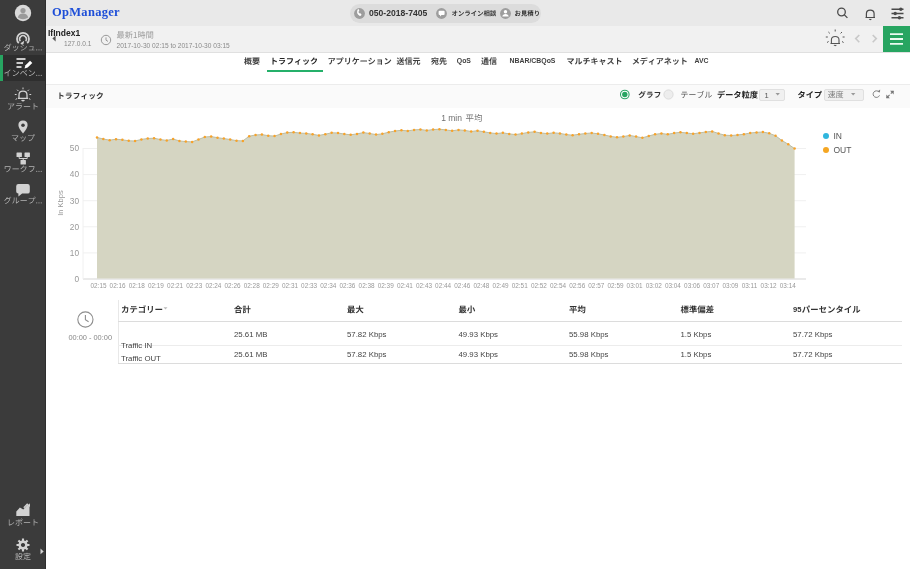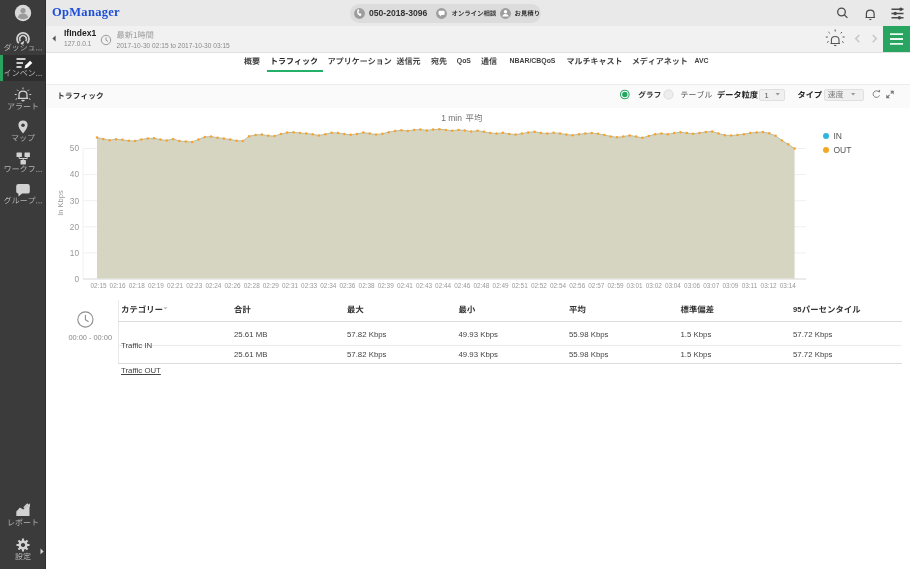--- a/index.html
+++ b/index.html
@@ -1,22 +1,22 @@
 <!DOCTYPE html>
 <html><head><meta charset="utf-8"><style>html,body{margin:0;padding:0;width:910px;height:569px;overflow:hidden;background:#fff;}body{position:relative;font-family:Liberation Sans,sans-serif;-webkit-font-smoothing:antialiased;}div{line-height:1.1;white-space:nowrap;}</style></head><body>
 <div style="position:absolute;left:0;top:0;width:46px;height:569px;background:#3b3b3b;"></div>
 <div style="position:absolute;left:46px;top:0;width:864px;height:26px;background:#e9e9e9;"></div>
 <div style="position:absolute;left:46px;top:26px;width:864px;height:27px;background:#f1f1f1;border-bottom:1px solid #e0e0e0;box-sizing:border-box;"></div>
 <div style="position:absolute;left:0;top:55px;width:46px;height:26px;background:#2e2e2e;border-left:3px solid #27a561;box-sizing:border-box;"></div>
 <div style="position:absolute;left:46px;top:84px;width:864px;height:24px;background:#fafafa;border-top:1px solid #ececec;box-sizing:border-box;"></div>
 <div style="position:absolute;left:44.8px;top:0;width:1.2px;height:569px;background:#2e2e2e;"></div>
 <div style="position:absolute;left:52px;top:5px;font:bold 12.5px Liberation Serif,serif;color:#1d4ed8;letter-spacing:.3px;">OpManager</div>
 <div style="position:absolute;left:350px;top:4px;width:191px;height:19px;background:#dcdcdc;border-radius:10px;"></div>
-<div style="position:absolute;left:369px;top:8px;font:bold 8.6px Liberation Sans,sans-serif;color:#333;">050-2018-3096</div>
-<div style="position:absolute;left:64px;top:28px;font:bold 8.5px Liberation Sans,sans-serif;color:#222;">IfIndex1</div>
+<div style="position:absolute;left:369px;top:8px;font:bold 8.6px Liberation Sans,sans-serif;color:#333;">050-2018-7405</div>
+<div style="position:absolute;left:48px;top:28px;font:bold 8.5px Liberation Sans,sans-serif;color:#222;">IfIndex1</div>
 <div style="position:absolute;left:64px;top:39.5px;font:6.6px Liberation Sans,sans-serif;color:#888;">127.0.0.1</div>
 <div style="position:absolute;left:116.5px;top:42px;font:6.6px Liberation Sans,sans-serif;color:#8a8a8a;">2017-10-30 02:15 to 2017-10-30 03:15</div>
 <div style="position:absolute;left:883px;top:26px;width:27px;height:26px;background:#27a561;"></div>
 <div style="position:absolute;left:456.8px;top:57.4px;font:bold 6.9px Liberation Sans,sans-serif;color:#3f3f3f;">QoS</div>
 <div style="position:absolute;left:509.5px;top:57.4px;font:bold 6.9px Liberation Sans,sans-serif;color:#3f3f3f;">NBAR/CBQoS</div>
 <div style="position:absolute;left:694.5px;top:57.4px;font:bold 6.9px Liberation Sans,sans-serif;color:#3f3f3f;">AVC</div>
 <div style="position:absolute;left:266.9px;top:69.5px;width:56px;height:2px;background:#25b06a;"></div>
 <div style="position:absolute;left:759px;top:89px;width:26px;height:12px;background:#f0f0f0;border:1px solid #e0e0e0;border-radius:2px;box-sizing:border-box;"></div>
 <div style="position:absolute;left:764.5px;top:90.5px;font:7.5px Liberation Sans,sans-serif;color:#555;">1</div>
 <div style="position:absolute;left:824px;top:89px;width:40px;height:12px;background:#f0f0f0;border:1px solid #e0e0e0;border-radius:2px;box-sizing:border-box;"></div>
@@ -26,21 +26,21 @@
 <div style="position:absolute;left:118px;top:345px;width:784px;height:1px;background:#ececec;"></div>
 <div style="position:absolute;left:118px;top:362.5px;width:784px;height:1px;background:#dcdcdc;"></div>
 <div style="position:absolute;left:793.0px;top:304.6px;font:bold 7.6px Liberation Sans,sans-serif;color:#333;">95</div>
 <div style="position:absolute;left:121.0px;top:341px;font:7.8px Liberation Sans,sans-serif;color:#444;">Traffic IN</div>
 <div style="position:absolute;left:234.0px;top:329.6px;font:7.8px Liberation Sans,sans-serif;color:#444;">25.61 MB</div>
 <div style="position:absolute;left:347.0px;top:329.6px;font:7.8px Liberation Sans,sans-serif;color:#444;">57.82 Kbps</div>
 <div style="position:absolute;left:458.5px;top:329.6px;font:7.8px Liberation Sans,sans-serif;color:#444;">49.93 Kbps</div>
 <div style="position:absolute;left:569.0px;top:329.6px;font:7.8px Liberation Sans,sans-serif;color:#444;">55.98 Kbps</div>
 <div style="position:absolute;left:680.5px;top:329.6px;font:7.8px Liberation Sans,sans-serif;color:#444;">1.5 Kbps</div>
 <div style="position:absolute;left:793.0px;top:329.6px;font:7.8px Liberation Sans,sans-serif;color:#444;">57.72 Kbps</div>
-<div style="position:absolute;left:121.0px;top:366px;font:7.8px Liberation Sans,sans-serif;color:#444;text-decoration:underline;">Traffic OUT</div>
+<div style="position:absolute;left:121.0px;top:354px;font:7.8px Liberation Sans,sans-serif;color:#444;">Traffic OUT</div>
 <div style="position:absolute;left:234.0px;top:349.6px;font:7.8px Liberation Sans,sans-serif;color:#444;">25.61 MB</div>
 <div style="position:absolute;left:347.0px;top:349.6px;font:7.8px Liberation Sans,sans-serif;color:#444;">57.82 Kbps</div>
 <div style="position:absolute;left:458.5px;top:349.6px;font:7.8px Liberation Sans,sans-serif;color:#444;">49.93 Kbps</div>
 <div style="position:absolute;left:569.0px;top:349.6px;font:7.8px Liberation Sans,sans-serif;color:#444;">55.98 Kbps</div>
 <div style="position:absolute;left:680.5px;top:349.6px;font:7.8px Liberation Sans,sans-serif;color:#444;">1.5 Kbps</div>
 <div style="position:absolute;left:793.0px;top:349.6px;font:7.8px Liberation Sans,sans-serif;color:#444;">57.72 Kbps</div>
 <svg width="910" height="569" viewBox="0 0 910 569" style="position:absolute;left:0;top:0;">
 <g transform="translate(451.50,15.70) scale(0.006400,-0.006400)">
       <path d="M684 801Q681 778 679 751Q678 724 678 700Q679 658 680 609Q681 560 682 505Q684 450 685 392Q686 335 687 277Q688 220 689 164Q690 109 691 58Q692 10 664 -17Q636 -43 579 -43Q534 -43 491 -42Q448 -40 405 -37L394 93Q428 87 465 84Q502 81 527 81Q546 81 554 91Q562 101 562 123Q562 157 562 202Q562 246 561 297Q561 347 560 401Q559 454 558 507Q557 560 555 609Q554 658 552 700Q550 733 547 757Q545 782 542 801ZM113 635Q135 632 167 630Q198 628 224 628Q239 628 275 628Q311 628 361 628Q410 628 466 628Q522 628 577 628Q632 628 680 628Q728 628 761 628Q794 628 804 628Q828 628 859 630Q890 633 908 636V503Q884 504 858 505Q831 506 811 506Q802 506 769 506Q736 506 687 506Q639 506 582 506Q525 506 468 506Q410 506 360 506Q309 506 274 506Q239 506 227 506Q200 506 170 505Q140 504 113 502ZM60 159Q138 196 209 242Q280 288 339 338Q398 388 444 437Q489 487 516 531L581 530L582 424Q552 378 505 328Q458 278 401 228Q344 178 280 134Q216 89 152 55Z M1241 760Q1267 742 1302 716Q1337 690 1374 659Q1412 629 1445 600Q1478 571 1499 548L1397 444Q1378 465 1347 494Q1316 523 1280 554Q1244 585 1209 613Q1174 641 1147 660ZM1116 94Q1194 105 1263 125Q1332 145 1391 171Q1450 197 1499 225Q1584 276 1655 341Q1726 406 1779 476Q1832 547 1863 614L1941 473Q1903 406 1847 339Q1792 272 1722 212Q1652 151 1571 103Q1520 72 1461 45Q1402 17 1336 -4Q1271 -26 1200 -38Z M2223 767Q2244 764 2273 763Q2302 762 2327 762Q2346 762 2385 762Q2425 762 2473 762Q2522 762 2570 762Q2618 762 2656 762Q2694 762 2712 762Q2735 762 2767 763Q2799 764 2820 767V638Q2800 640 2769 640Q2737 641 2710 641Q2694 641 2655 641Q2617 641 2569 641Q2520 641 2472 641Q2423 641 2384 641Q2345 641 2327 641Q2303 641 2274 640Q2246 639 2223 638ZM2904 477Q2899 467 2894 455Q2888 443 2885 435Q2862 363 2828 291Q2793 220 2737 158Q2662 74 2569 22Q2476 -31 2380 -58L2281 55Q2394 79 2482 125Q2570 171 2627 230Q2667 271 2692 316Q2716 362 2730 403Q2719 403 2692 403Q2665 403 2628 403Q2590 403 2547 403Q2504 403 2459 403Q2414 403 2373 403Q2332 403 2300 403Q2267 403 2247 403Q2229 403 2196 402Q2163 401 2131 398V528Q2163 526 2194 524Q2224 522 2247 522Q2262 522 2293 522Q2323 522 2363 522Q2403 522 2449 522Q2494 522 2540 522Q2585 522 2626 522Q2667 522 2697 522Q2727 522 2742 522Q2766 522 2786 525Q2805 528 2815 532Z M3062 389Q3197 424 3306 470Q3416 517 3499 568Q3551 600 3603 641Q3656 683 3702 727Q3749 771 3781 811L3889 708Q3843 663 3789 617Q3734 571 3675 529Q3616 487 3558 452Q3501 419 3430 384Q3360 349 3282 318Q3204 287 3125 263ZM3478 504 3620 537V87Q3620 65 3621 39Q3622 13 3624 -9Q3626 -32 3629 -44H3471Q3473 -32 3474 -9Q3476 13 3477 39Q3478 65 3478 87Z M4241 760Q4267 742 4302 716Q4337 690 4374 659Q4412 629 4445 600Q4478 571 4499 548L4397 444Q4378 465 4347 494Q4316 523 4280 554Q4244 585 4209 613Q4174 641 4147 660ZM4116 94Q4194 105 4263 125Q4332 145 4391 171Q4450 197 4499 225Q4584 276 4655 341Q4726 406 4779 476Q4832 547 4863 614L4941 473Q4903 406 4847 339Q4792 272 4722 212Q4652 151 4571 103Q4520 72 4461 45Q4402 17 4336 -4Q4271 -26 4200 -38Z M5522 559H5880V450H5522ZM5522 322H5880V214H5522ZM5522 86H5880V-23H5522ZM5465 796H5936V-75H5816V682H5580V-81H5465ZM5045 643H5429V530H5045ZM5189 850H5304V-89H5189ZM5183 566 5254 541Q5242 480 5224 416Q5206 351 5183 289Q5160 228 5133 174Q5106 121 5076 83Q5068 108 5051 140Q5034 173 5019 195Q5046 228 5071 272Q5096 316 5117 365Q5139 415 5156 467Q5173 518 5183 566ZM5296 478Q5307 468 5328 444Q5349 419 5373 390Q5396 361 5416 337Q5437 312 5445 302L5376 205Q5365 227 5348 257Q5331 287 5311 318Q5291 349 5273 377Q5254 405 5241 424Z M6622 569 6696 648Q6739 624 6791 593Q6842 562 6889 530Q6937 499 6967 474L6887 383Q6860 410 6814 443Q6768 476 6717 509Q6666 542 6622 569ZM6691 425H6751V273Q6751 253 6757 227Q6763 201 6778 172Q6792 142 6818 114Q6844 85 6883 58Q6922 32 6976 11Q6961 -10 6940 -40Q6919 -70 6907 -91Q6860 -73 6822 -45Q6785 -17 6758 14Q6731 46 6714 77Q6697 107 6690 130Q6682 107 6663 77Q6645 47 6615 15Q6585 -16 6545 -44Q6504 -71 6452 -91Q6445 -77 6433 -59Q6422 -40 6409 -23Q6396 -5 6385 7Q6443 27 6484 54Q6526 81 6554 111Q6582 140 6598 170Q6615 199 6621 226Q6628 253 6628 273V425ZM6637 850H6755Q6751 760 6740 686Q6728 612 6700 554Q6671 495 6616 451Q6562 407 6471 375Q6463 397 6443 425Q6423 454 6404 470Q6483 494 6528 529Q6573 563 6596 610Q6618 656 6626 715Q6634 775 6637 850ZM6490 790 6588 771Q6581 720 6561 669Q6541 618 6508 584L6415 625Q6442 652 6462 698Q6482 744 6490 790ZM6478 356 6583 335Q6573 277 6550 221Q6526 166 6489 129L6391 179Q6423 207 6446 256Q6468 305 6478 356ZM6843 797 6958 761Q6933 716 6907 673Q6882 629 6861 598L6771 632Q6784 654 6798 683Q6812 712 6824 742Q6836 772 6843 797ZM6849 363 6967 326Q6940 280 6913 233Q6885 186 6861 154L6768 188Q6783 212 6798 242Q6813 273 6826 305Q6840 337 6849 363ZM6077 543H6379V452H6077ZM6081 818H6377V728H6081ZM6077 406H6379V316H6077ZM6030 684H6412V589H6030ZM6129 268H6381V-37H6129V58H6278V173H6129ZM6075 268H6176V-76H6075Z" fill="#333"></path>
     </g>

